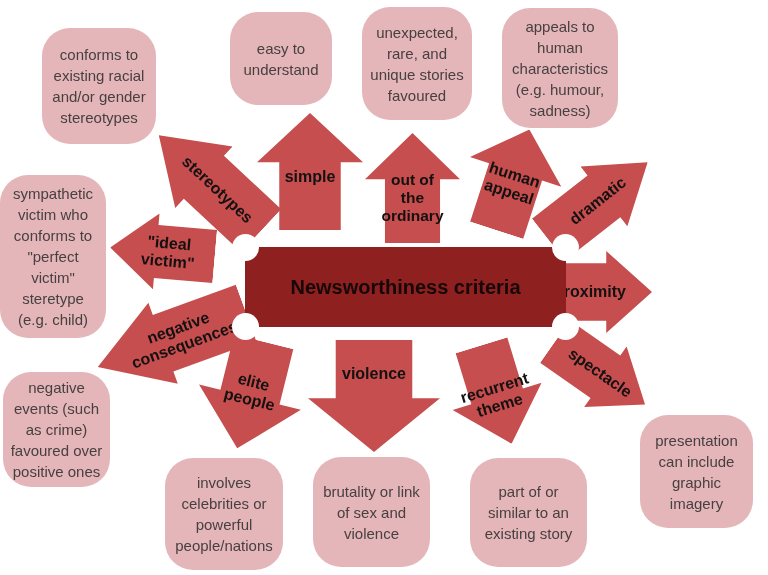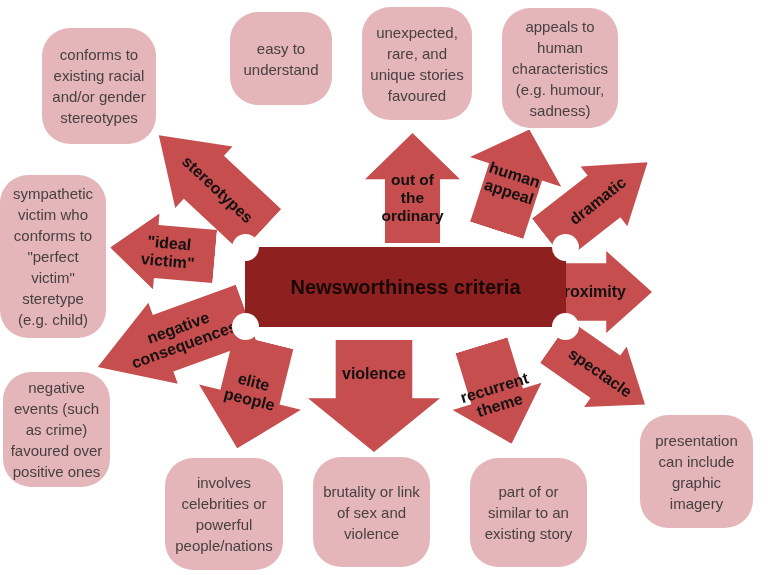--- a/index.html
+++ b/index.html
@@ -144,20 +144,24 @@
   <div class="note" id="nt-existing">
     <div class="note-text">part of or
 similar to an
 existing story</div>
   </div>
 
   <div class="arrow" id="ar-stereotypes">
     <div class="shape left"></div>
     <div class="label">stereotypes</div>
   </div>
+  <div class="arrow" id="ar-simple">
+    <div class="shape up"></div>
+    <div class="label">simple</div>
+  </div>
   <div class="arrow" id="ar-out">
     <div class="shape up"></div>
     <div class="label">out of
 the
 ordinary</div>
   </div>
   <div class="arrow" id="ar-human">
     <div class="shape up"></div>
     <div class="label">human
 appeal</div>

